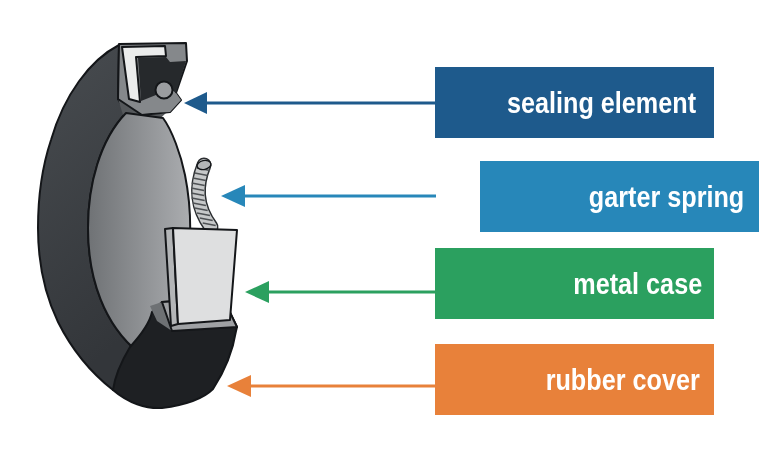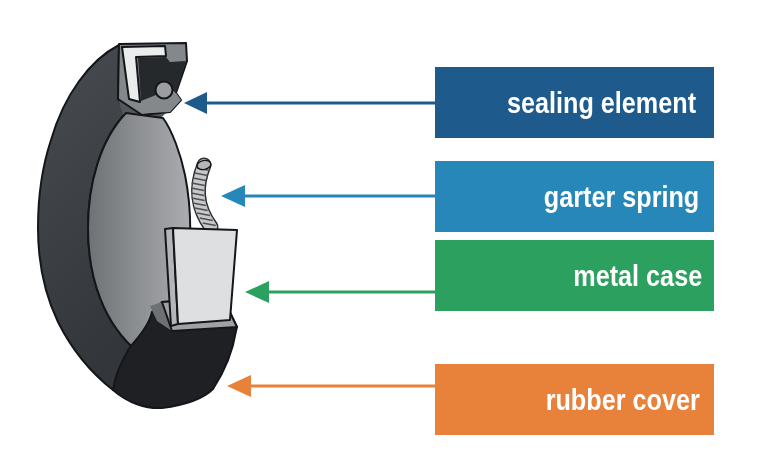--- a/index.html
+++ b/index.html
@@ -11,22 +11,22 @@
   .label-box{
     position:absolute;left:435px;width:279px;height:71px;
     display:flex;align-items:center;justify-content:flex-end;
   }
   .label-box .txt{
     color:#ffffff;font-size:30px;font-weight:bold;white-space:nowrap;
     transform:scaleX(0.84);letter-spacing:0px;
   }
   .box-1{top:67px;}
   .box-2{top:161px;}
-  .box-3{top:240px;}
-  .box-4{top:364px;}
+  .box-3{top:248px;}
+  .box-4{top:344px;}
   
   .ol{stroke:#141619;stroke-width:2;stroke-linejoin:round;}
   .ol-thin{stroke:#141619;stroke-width:1.4;stroke-linejoin:round;}
   .no-ol{stroke:none;}
   .arrow-line{stroke-width:3;fill:none;}
   .ridge{stroke:#4e5154;stroke-width:1.6;}
 </style>
 </head>
 <body>
 
@@ -104,21 +104,21 @@
       <polygon points="245,292 269,281 269,303" fill="#2BA05F"></polygon>
 
       <line class="arrow-line" x1="436" y1="386" x2="249" y2="386" stroke="#E8813A"></line>
       <polygon points="227,386 251,375 251,397" fill="#E8813A"></polygon>
     </g>
   </svg>
 
   <div class="label-box box-1" style="background-color: rgb(30, 90, 140);">
     <span class="txt">sealing element</span>
   </div>
-  <div class="label-box box-2" style="background-color: rgb(39, 135, 185);">
+  <div class="label-box box-2" style="background-color: rgb(39, 135, 185); margin-left: 45px;">
     <span class="txt">garter spring</span>
   </div>
   <div class="label-box box-3" style="background-color: rgb(43, 160, 95);">
     <span class="txt">metal case</span>
   </div>
   <div class="label-box box-4" style="background-color: rgb(232, 129, 58);">
     <span class="txt">rubber cover</span>
   </div>
 
 </div>

